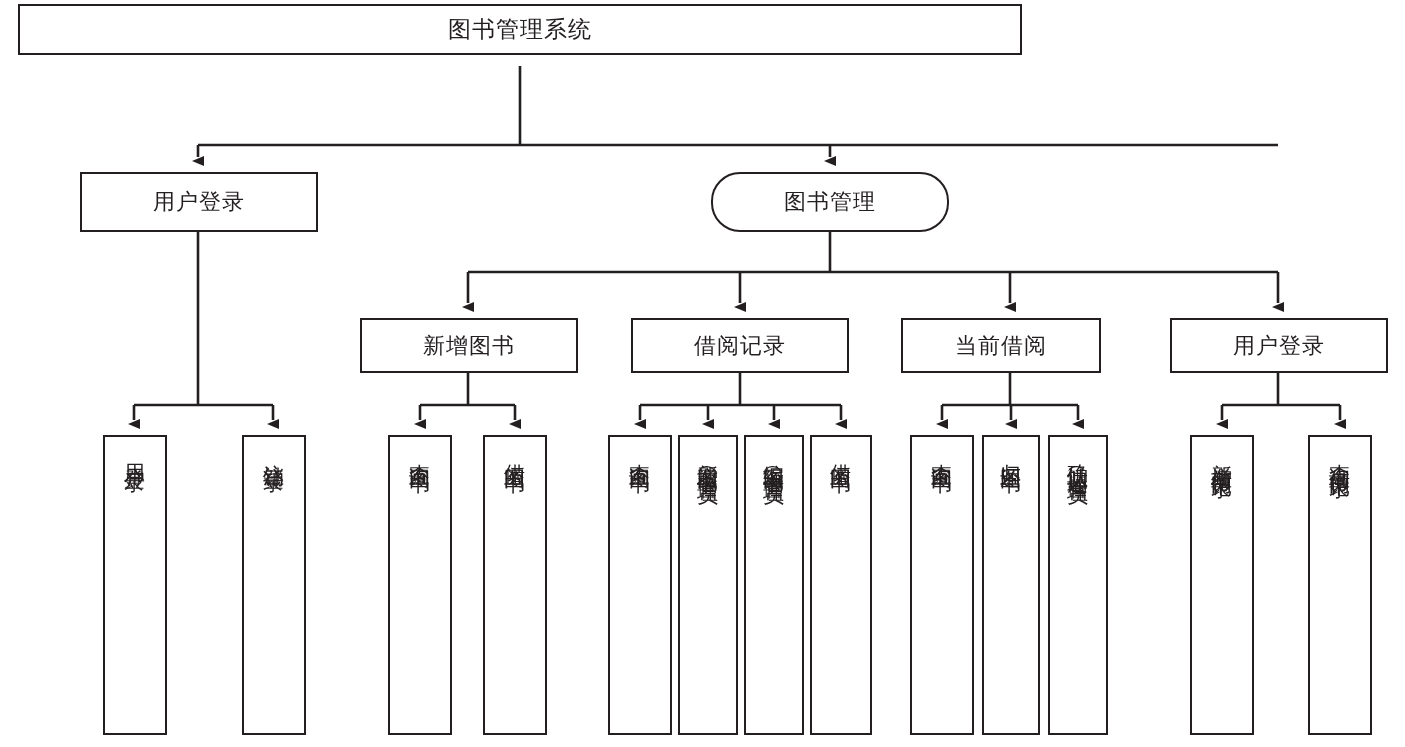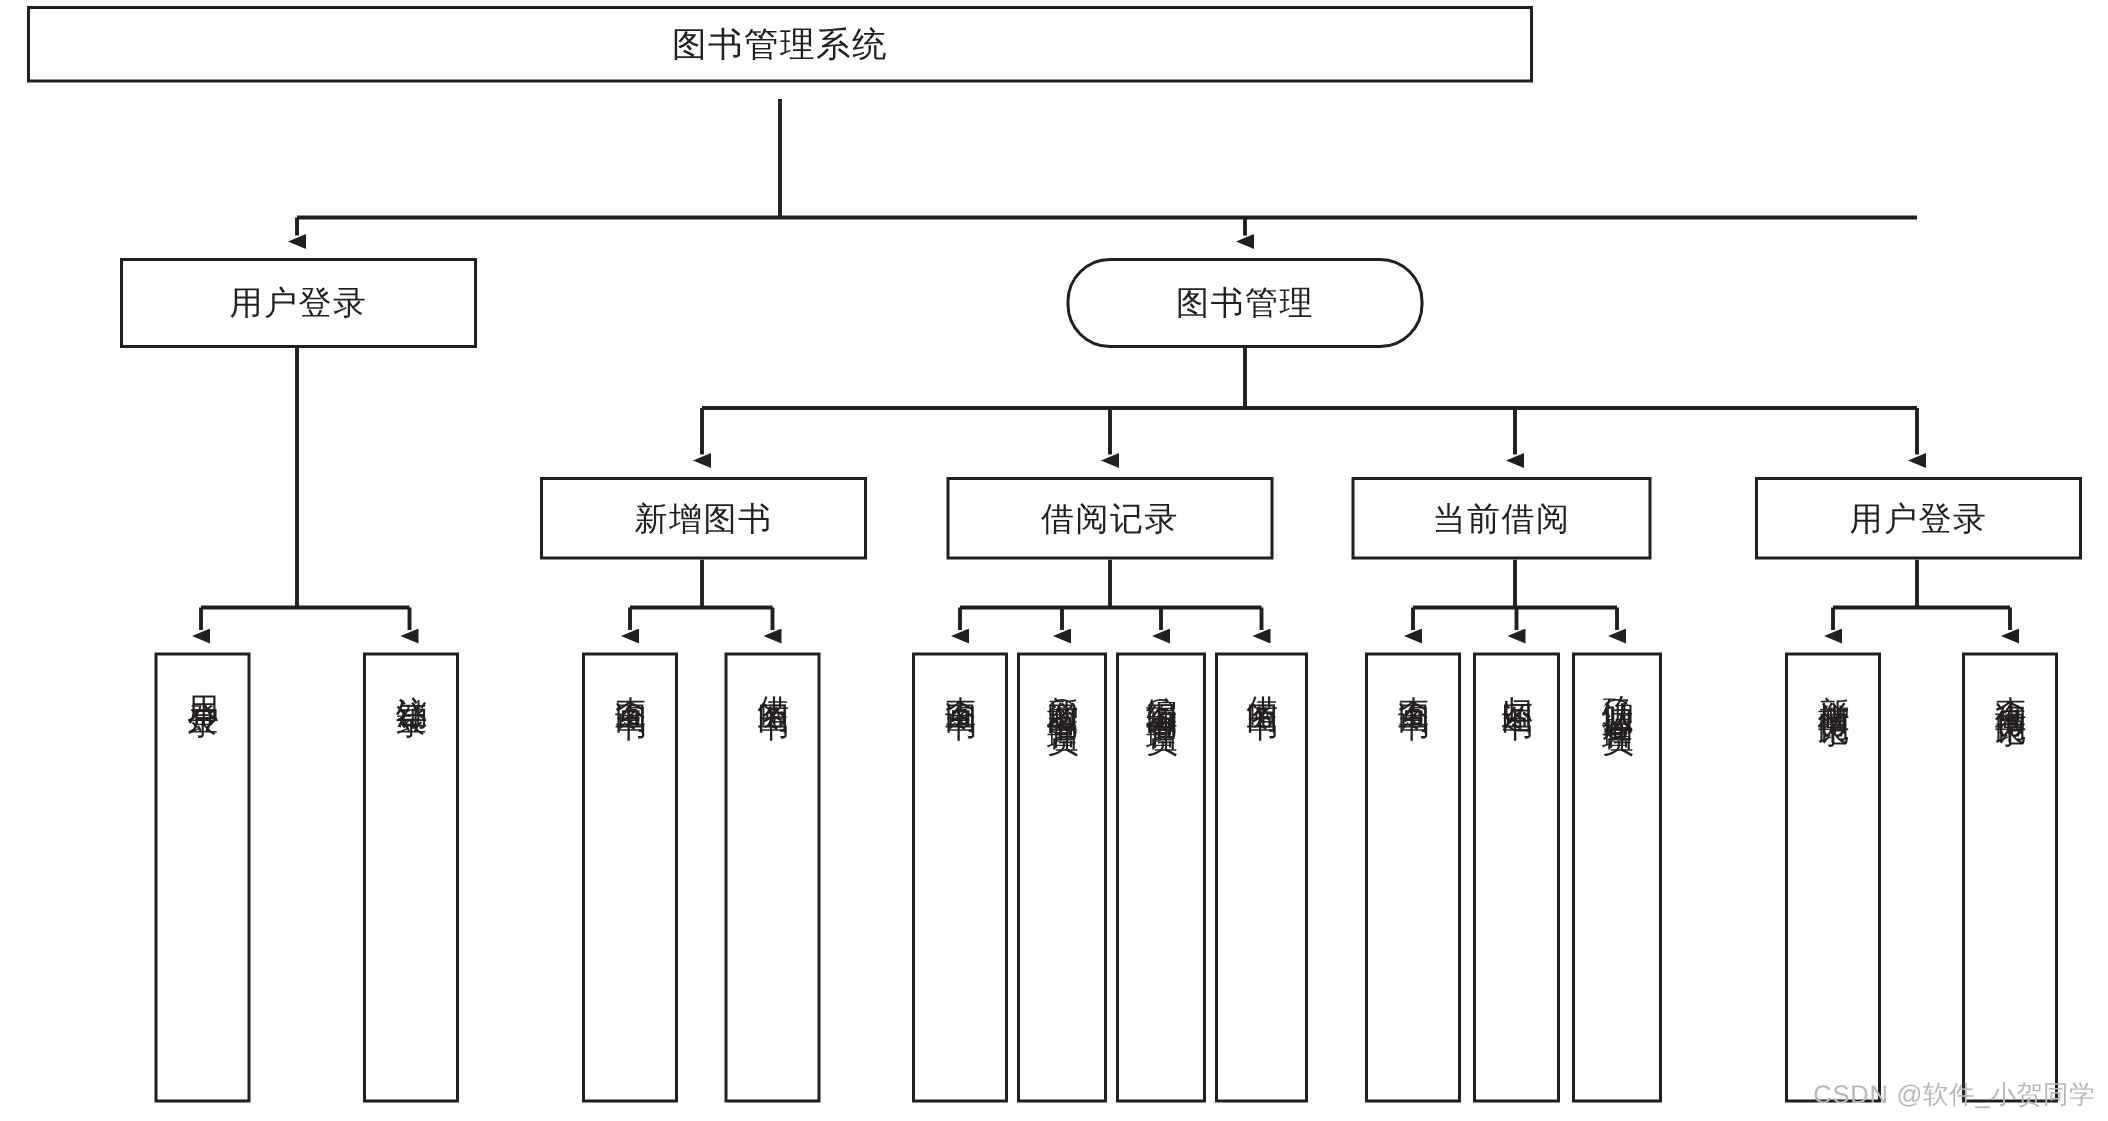--- a/index.html
+++ b/index.html
@@ -181,14 +181,13 @@
   <div class="node leaf" id="n-leaf-10" style="left: 1048px; top: 435px; width: 60px; height: 300px;">
     <span class="vlabel">确认归还（管理员）</span>
   </div>
   <div class="node leaf" id="n-leaf-11" style="left: 1190px; top: 435px; width: 64px; height: 300px;">
     <span class="vlabel">新增借阅记录</span>
   </div>
   <div class="node leaf" id="n-leaf-12" style="left: 1308px; top: 435px; width: 64px; height: 300px;">
     <span class="vlabel">查询借阅记录</span>
   </div>
 
-  <div class="watermark">CSDN @软件_小贺同学</div>
 </div>
 
 </body></html>

